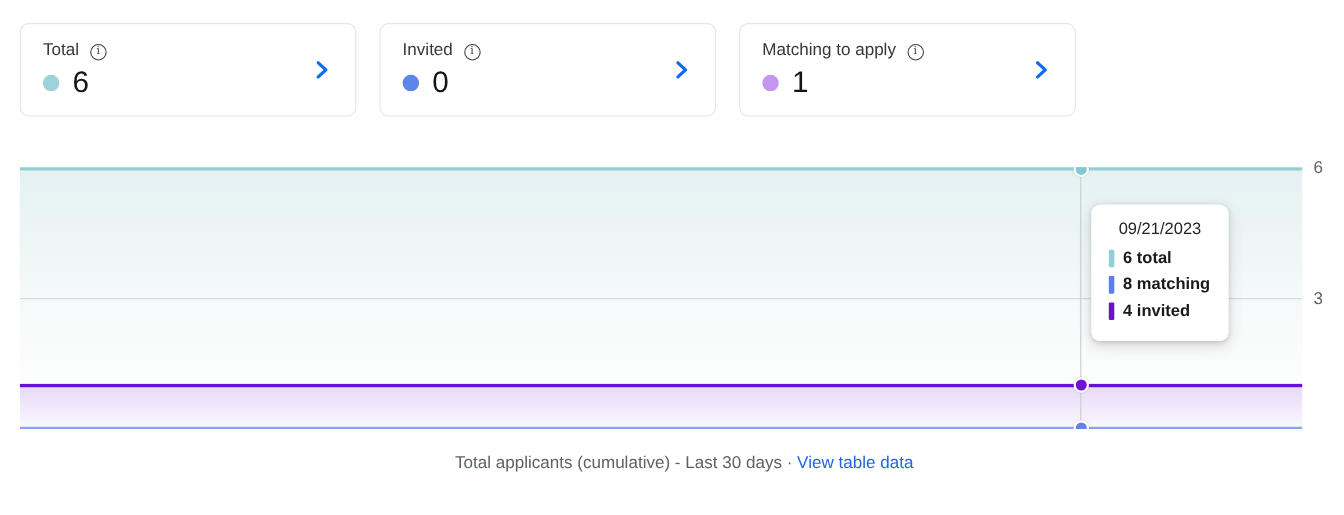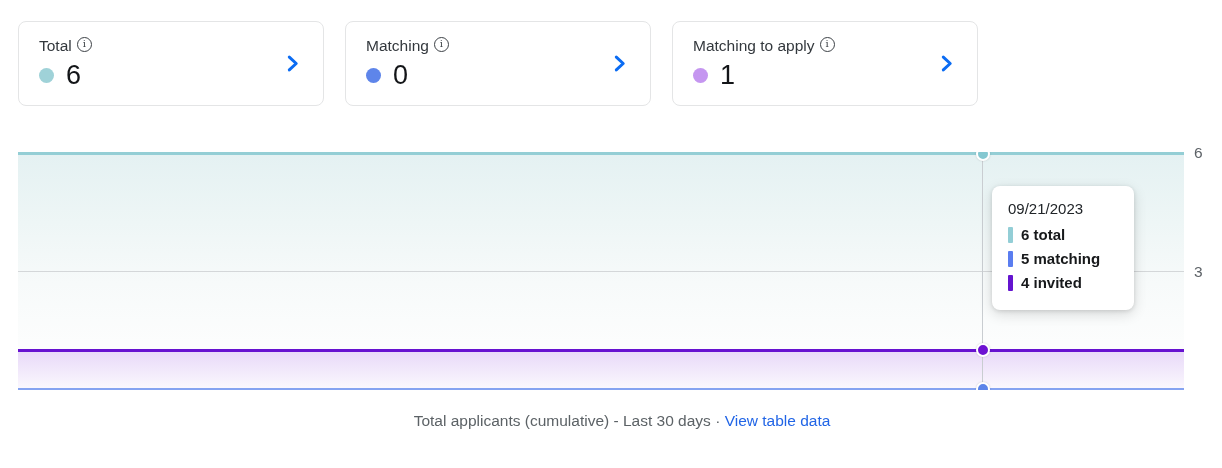--- a/index.html
+++ b/index.html
@@ -6,21 +6,21 @@
   html, body { width: 1222px; height: 468px; background: #ffffff; font-family: "Liberation Sans", sans-serif; position: relative; overflow: hidden; }
 
   
   .card {
     position: absolute; top: 21px; width: 306px; height: 85px;
     background: #fff; border: 1px solid #e4e5e6; border-radius: 8px;
     display: flex; align-items: center; justify-content: space-between;
     padding: 0 22px 0 20px; cursor: pointer;
   }
   .card-1 { left: 18px; } .card-2 { left: 345px; } .card-3 { left: 672px; }
-  .card-label-row { display: flex; align-items: flex-start; gap: 5px; color: #33383d; font-size: 15.5px; }
+  .card-label-row { display: flex; align-items: flex-end; gap: 10px; color: #33383d; font-size: 15.5px; }
   .info-icon {
     width: 15px; height: 15px; border: 1.3px solid #3c4146; border-radius: 50%;
     display: inline-flex; align-items: center; justify-content: center;
     font-family: "DejaVu Serif", serif; font-size: 10px; line-height: 1; color: #3c4146;
   }
   .card-value-row { display: flex; align-items: center; gap: 12px; margin-top: 5px; }
   .dot { width: 15px; height: 15px; border-radius: 50%; flex: 0 0 auto; }
   .card-value { font-size: 27px; color: #131518; letter-spacing: 0.5px; }
   .chevron { width: 17px; height: 17px; flex: 0 0 auto; }
 
@@ -43,24 +43,24 @@
   .marker-total   { left: 958px; top: -5px;  background: #85c8d1; }
   .marker-invited { left: 958px; top: 191px; background: #6d12d2; }
   .marker-matching{ left: 958px; top: 230px; background: #5c84e9; }
 
   .ytick { position: absolute; color: #5d6267; font-size: 15.5px; }
   .ytick-6 { left: 1194px; top: 144px; }
   .ytick-3 { left: 1194px; top: 263px; }
 
   
   .tooltip {
-    position: absolute; left: 992px; top: 186px; width: 142px;
+    position: absolute; left: 992px; top: 186px; width: 125px;
     background: #ffffff; border-radius: 8px;
     box-shadow: 0 1px 4px rgba(0,0,0,0.12), 0 4px 14px rgba(0,0,0,0.14);
-    padding: 14px 16px 12px 16px; z-index: 5;
+    padding: 14px 16px 12px 16px; z-index: 5; text-align: center;
   }
   .tooltip-date { font-size: 15px; color: #212529; margin-bottom: 9px; white-space: nowrap; }
   .tooltip-row { display: flex; align-items: center; gap: 8px; margin: 7px 0; white-space: nowrap; }
   .tooltip-swatch { width: 5px; height: 16px; border-radius: 1px; flex: 0 0 auto; }
   .tooltip-label { font-size: 15px; font-weight: bold; color: #17191b; }
 
   
   .footer {
     position: absolute; left: 0; top: 412px; width: 1222px; text-align: center;
     font-size: 15.5px; color: #5c6266; padding-left: 22px;
@@ -82,21 +82,21 @@
     </div>
   </div>
   <svg class="chevron" viewBox="0 0 16 16">
     <path d="M5 2 L11.5 8 L5 14" fill="none" stroke="#0b6cf3" stroke-width="2.8" stroke-linecap="round" stroke-linejoin="round"></path>
   </svg>
 </div>
 
 <div class="card card-2">
   <div>
     <div class="card-label-row">
-      <span>Matching</span>
+      <span>Invited</span>
       <span class="info-icon">i</span>
     </div>
     <div class="card-value-row">
       <span class="dot" style="background-color: rgb(94, 133, 234);"></span>
       <span class="card-value">0</span>
     </div>
   </div>
   <svg class="chevron" viewBox="0 0 16 16">
     <path d="M5 2 L11.5 8 L5 14" fill="none" stroke="#0b6cf3" stroke-width="2.8" stroke-linecap="round" stroke-linejoin="round"></path>
   </svg>
@@ -134,21 +134,21 @@
 <div class="ytick ytick-3">3</div>
 
 <div class="tooltip">
   <div class="tooltip-date">09/21/2023</div>
   <div class="tooltip-row">
     <span class="tooltip-swatch" style="background-color: rgb(147, 206, 214);"></span>
     <span class="tooltip-label">6 total</span>
   </div>
   <div class="tooltip-row">
     <span class="tooltip-swatch" style="background-color: rgb(90, 125, 240);"></span>
-    <span class="tooltip-label">5 matching</span>
+    <span class="tooltip-label">8 matching</span>
   </div>
   <div class="tooltip-row">
     <span class="tooltip-swatch" style="background-color: rgb(100, 20, 207);"></span>
     <span class="tooltip-label">4 invited</span>
   </div>
 </div>
 
 <div class="footer">
   <span>Total applicants (cumulative) - Last 30 days</span>
   <span> <span>·</span> </span>

